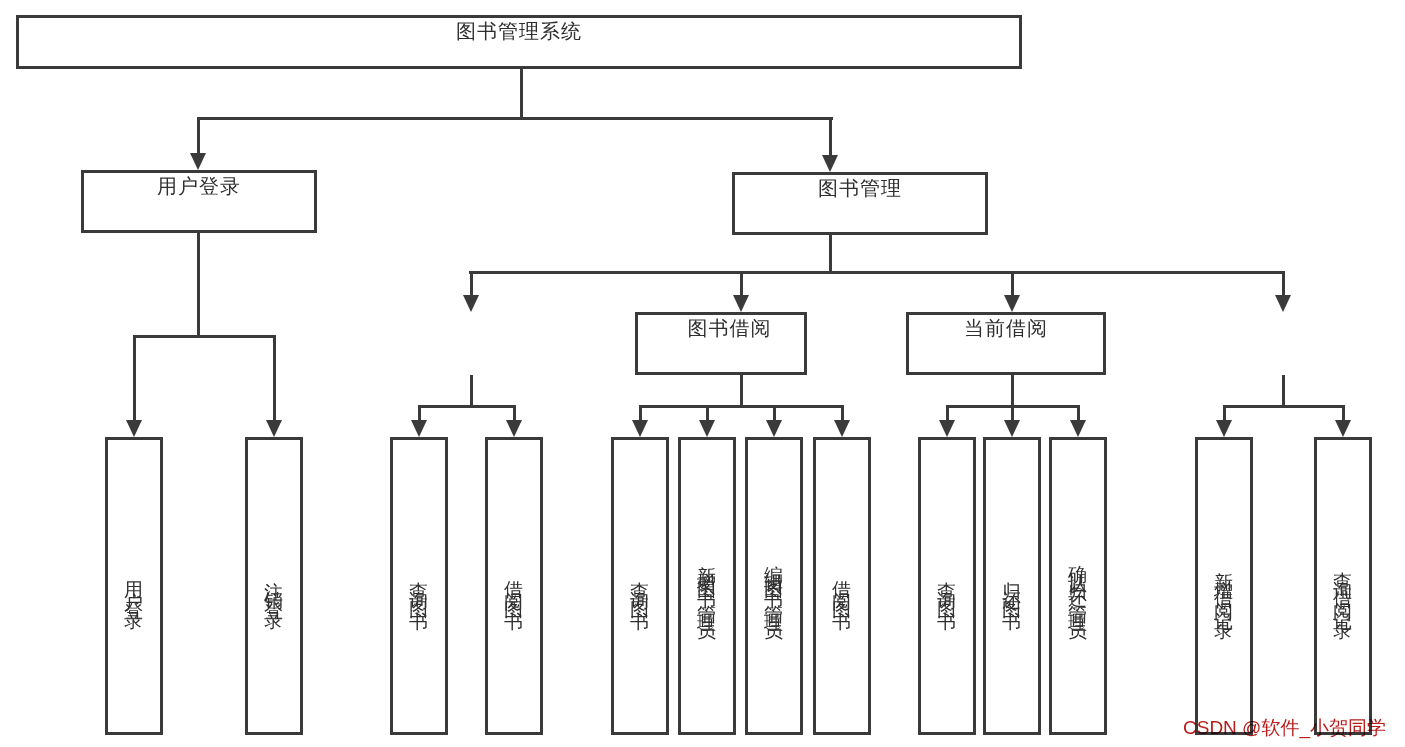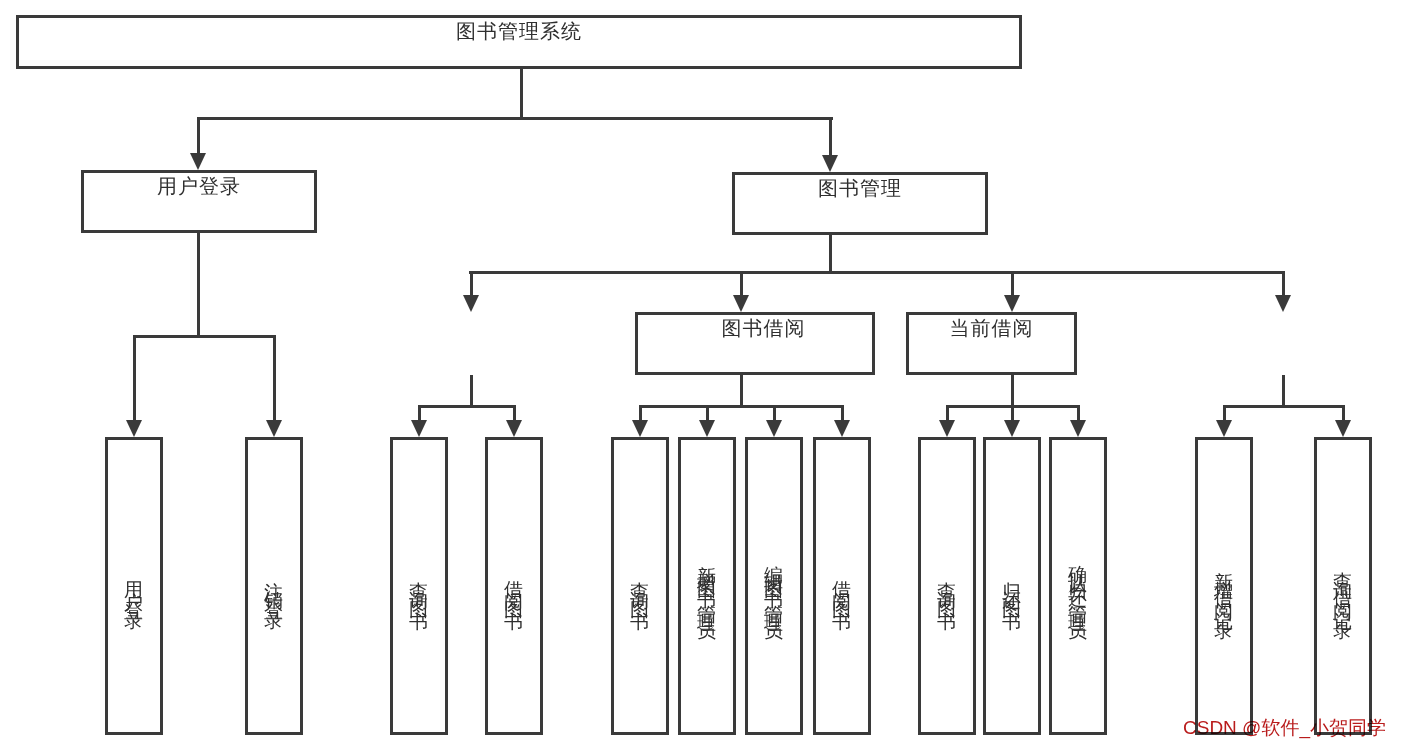--- a/index.html
+++ b/index.html
@@ -73,24 +73,24 @@
   <div class="lh" style="left:469px; top:271px; width:816px;"></div>
   <div class="lv" style="left:470px; top:271px; height:24px;"></div>
   <div class="arrow" style="left:463px; top:295px;"></div>
   <div class="lv" style="left:740px; top:271px; height:24px;"></div>
   <div class="arrow" style="left:733px; top:295px;"></div>
   <div class="lv" style="left:1011px; top:271px; height:24px;"></div>
   <div class="arrow" style="left:1004px; top:295px;"></div>
   <div class="lv" style="left:1282px; top:271px; height:24px;"></div>
   <div class="arrow" style="left:1275px; top:295px;"></div>
 
-  <div class="box" style="left:635px; top:312px; width:240px; height:63px;padding-left:17px;">
+  <div class="box" style="left:635px; top:312px; width:172px; height:63px;padding-left:17px;">
     <span>图书借阅</span>
   </div>
-  <div class="box" style="left:906px; top:312px; width:171px; height:63px;">
+  <div class="box" style="left:906px; top:312px; width:200px; height:63px;">
     <span>当前借阅</span>
   </div>
 
   <div class="lv" style="left:470px; top:375px; height:32px;"></div>
   <div class="lh" style="left:418px; top:405px; width:98px;"></div>
   <div class="lv" style="left:418px; top:405px; height:15px;"></div>
   <div class="arrow" style="left:411px; top:420px;"></div>
   <div class="lv" style="left:513px; top:405px; height:15px;"></div>
   <div class="arrow" style="left:506px; top:420px;"></div>
 

